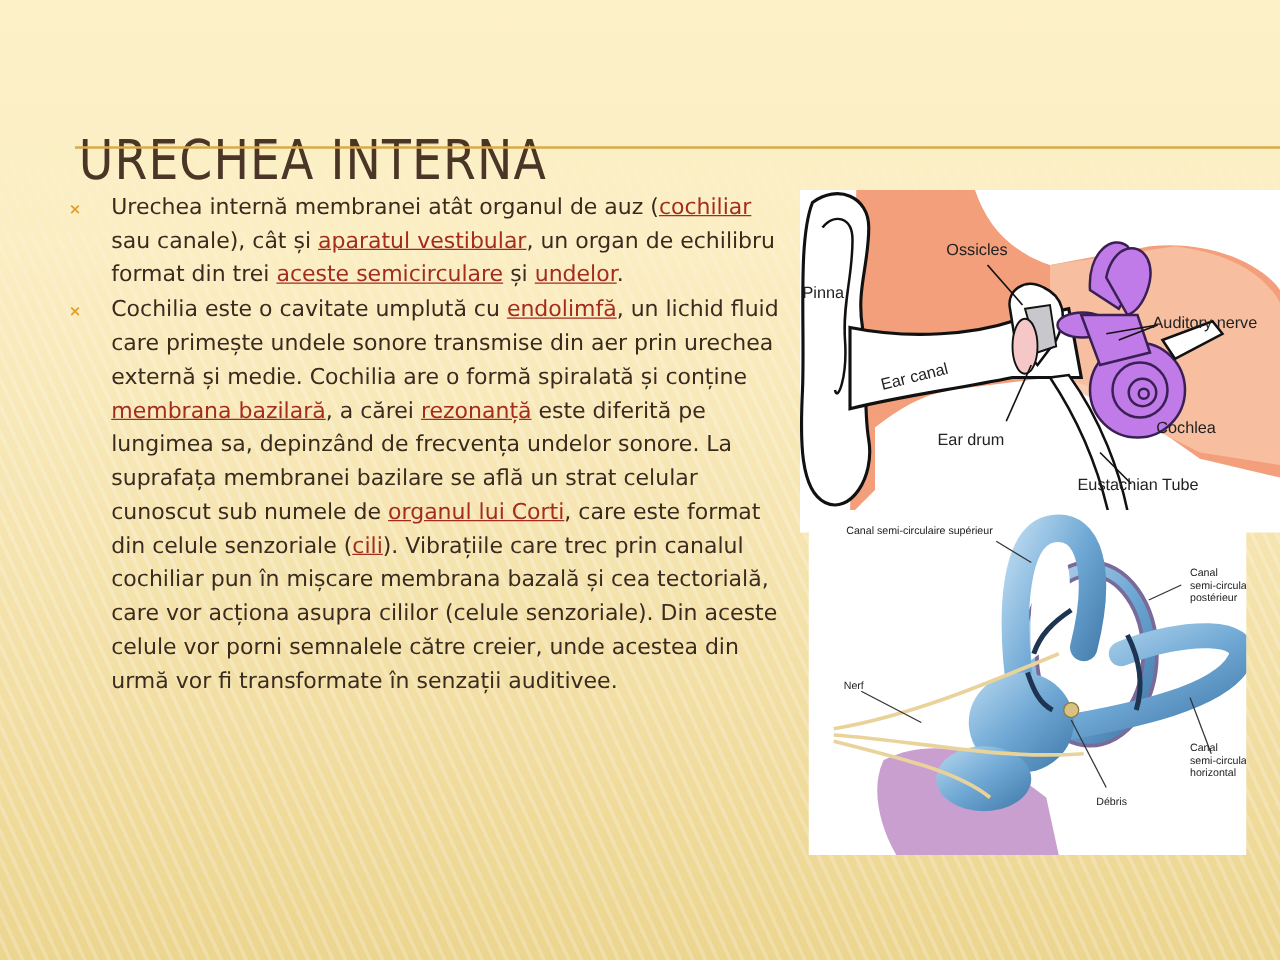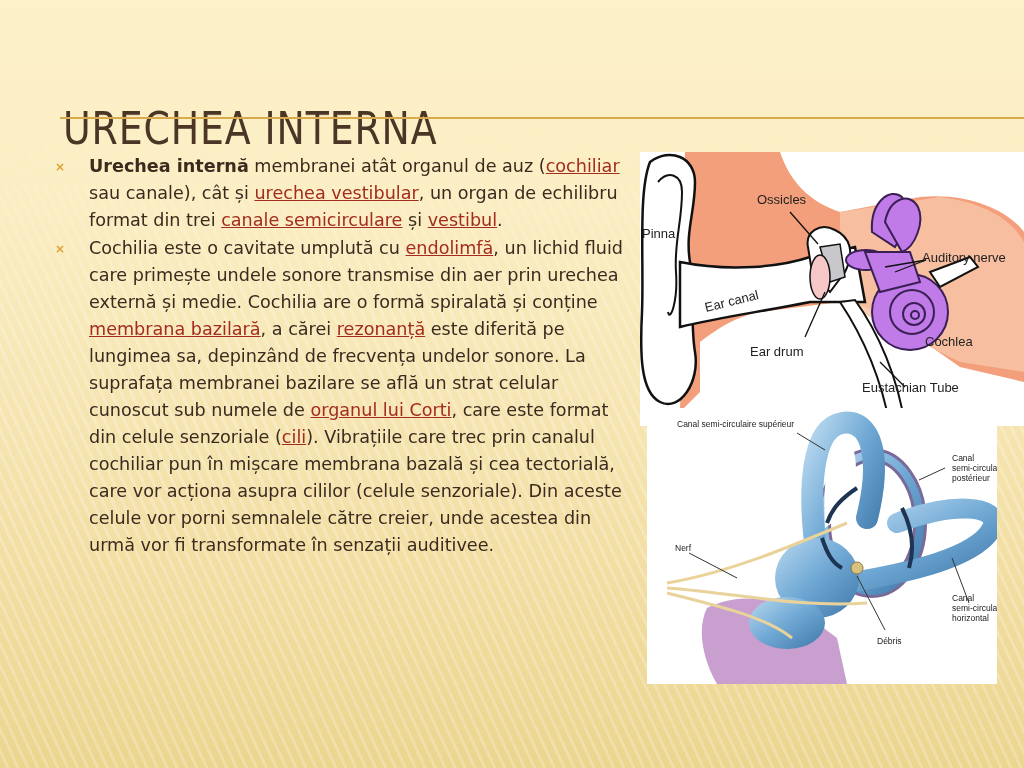--- a/index.html
+++ b/index.html
@@ -38,21 +38,21 @@
   .content {
     position:absolute; left:55px; top:153px; width:570px;
     font-size:17.6px; line-height:27px; color:#3b2a1e;
     font-family: "DejaVu Sans", sans-serif;
   }
   .content ul { list-style:none; margin:0; padding:0; }
   .content li { position:relative; padding-left:34px; margin-bottom:1px; }
   .bullet {
     position:absolute; left:0; top:1px; font-size:12px; color:#e0a030; font-weight:bold;
   }
-  .content b { font-weight:bold;margin-top:31px; }
+  .content b { font-weight:normal;margin-top:31px; }
   a.link { color:#a32c1f; text-decoration:underline; }
   .fig1 {
     position:absolute; left:640px; top:152px; width:384px; height:274px;
     background:#ffffff; overflow:hidden;text-align:right;
   }
   .fig2 {
     position:absolute; left:647px; top:408px; width:350px; height:276px;
     background:#ffffff; overflow:hidden;
   }
   .fig svg { display:block; }
@@ -65,21 +65,21 @@
 
 <h1 class="title">URECHEA INTERNA</h1>
 <div class="title-reflect">URECHEA INTERNA</div>
 <div class="rule"></div>
 
 <div class="content">
   <ul>
     <li>
       <span class="bullet">×</span>
       <span>
-        <b>Urechea internă</b><span> membranei atât organul de auz (</span><a class="link" href="#">cochiliar</a><span> sau canale), cât și </span><a class="link" href="#">urechea vestibular</a><span>, un organ de echilibru format din trei </span><a class="link" href="#">canale semicirculare</a><span> și </span><a class="link" href="#">vestibul</a><span>.</span>
+        <b>Urechea internă</b><span> membranei atât organul de auz (</span><a class="link" href="#">cochiliar</a><span> sau canale), cât și </span><a class="link" href="#">aparatul vestibular</a><span>, un organ de echilibru format din trei </span><a class="link" href="#">aceste semicirculare</a><span> și </span><a class="link" href="#">undelor</a><span>.</span>
       </span>
     </li>
     <li>
       <span class="bullet">×</span>
       <span>
         <span>Cochilia este o cavitate umplută cu </span><a class="link" href="#">endolimfă</a><span>, un lichid fluid care primește undele sonore transmise din aer prin urechea externă și medie. Cochilia are o formă spiralată și conține </span><a class="link" href="#">membrana bazilară</a><span>, a cărei </span><a class="link" href="#">rezonanță</a><span> este diferită pe lungimea sa, depinzând de frecvența undelor sonore. La suprafața membranei bazilare se află un strat celular cunoscut sub numele de </span><a class="link" href="#">organul lui Corti</a><span>, care este format din celule senzoriale (</span><a class="link" href="#">cili</a><span>). Vibrațiile care trec prin canalul cochiliar pun în mișcare membrana bazală și cea tectorială, care vor acționa asupra cililor (celule senzoriale). Din aceste celule vor porni semnalele către creier, unde acestea din urmă vor fi transformate în senzații auditivee.</span>
       </span>
     </li>
   </ul>
 </div>

